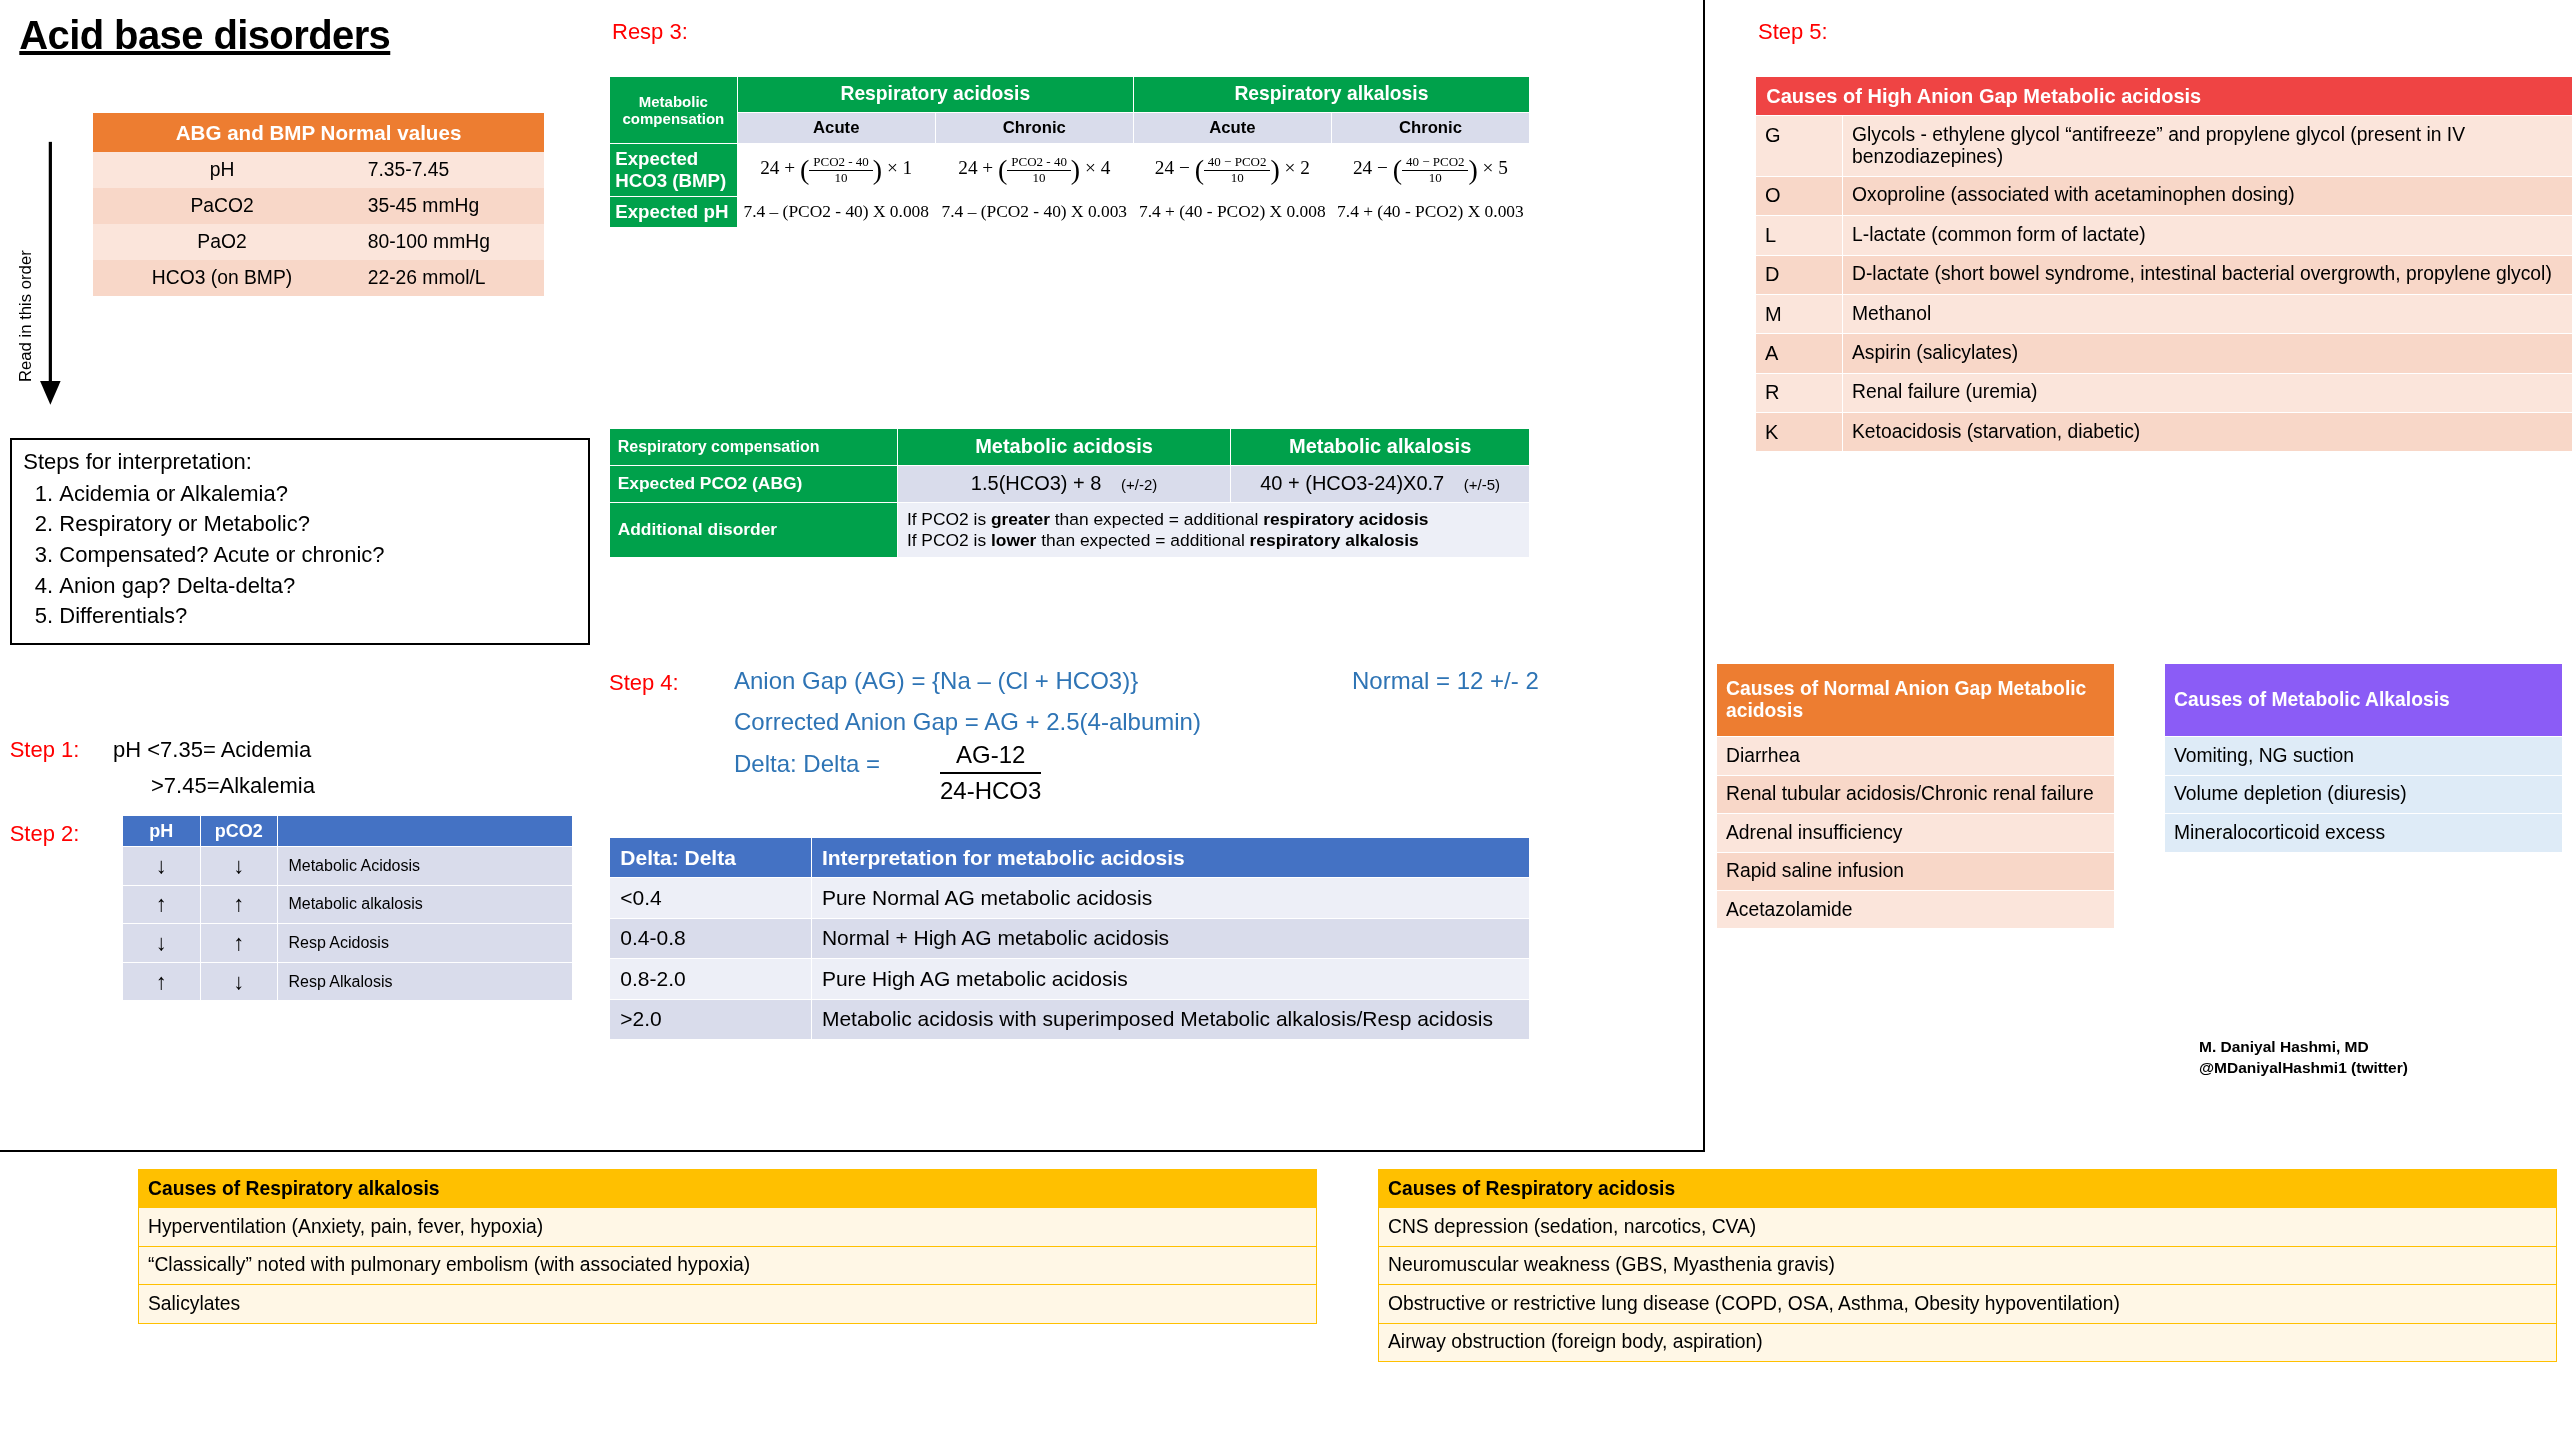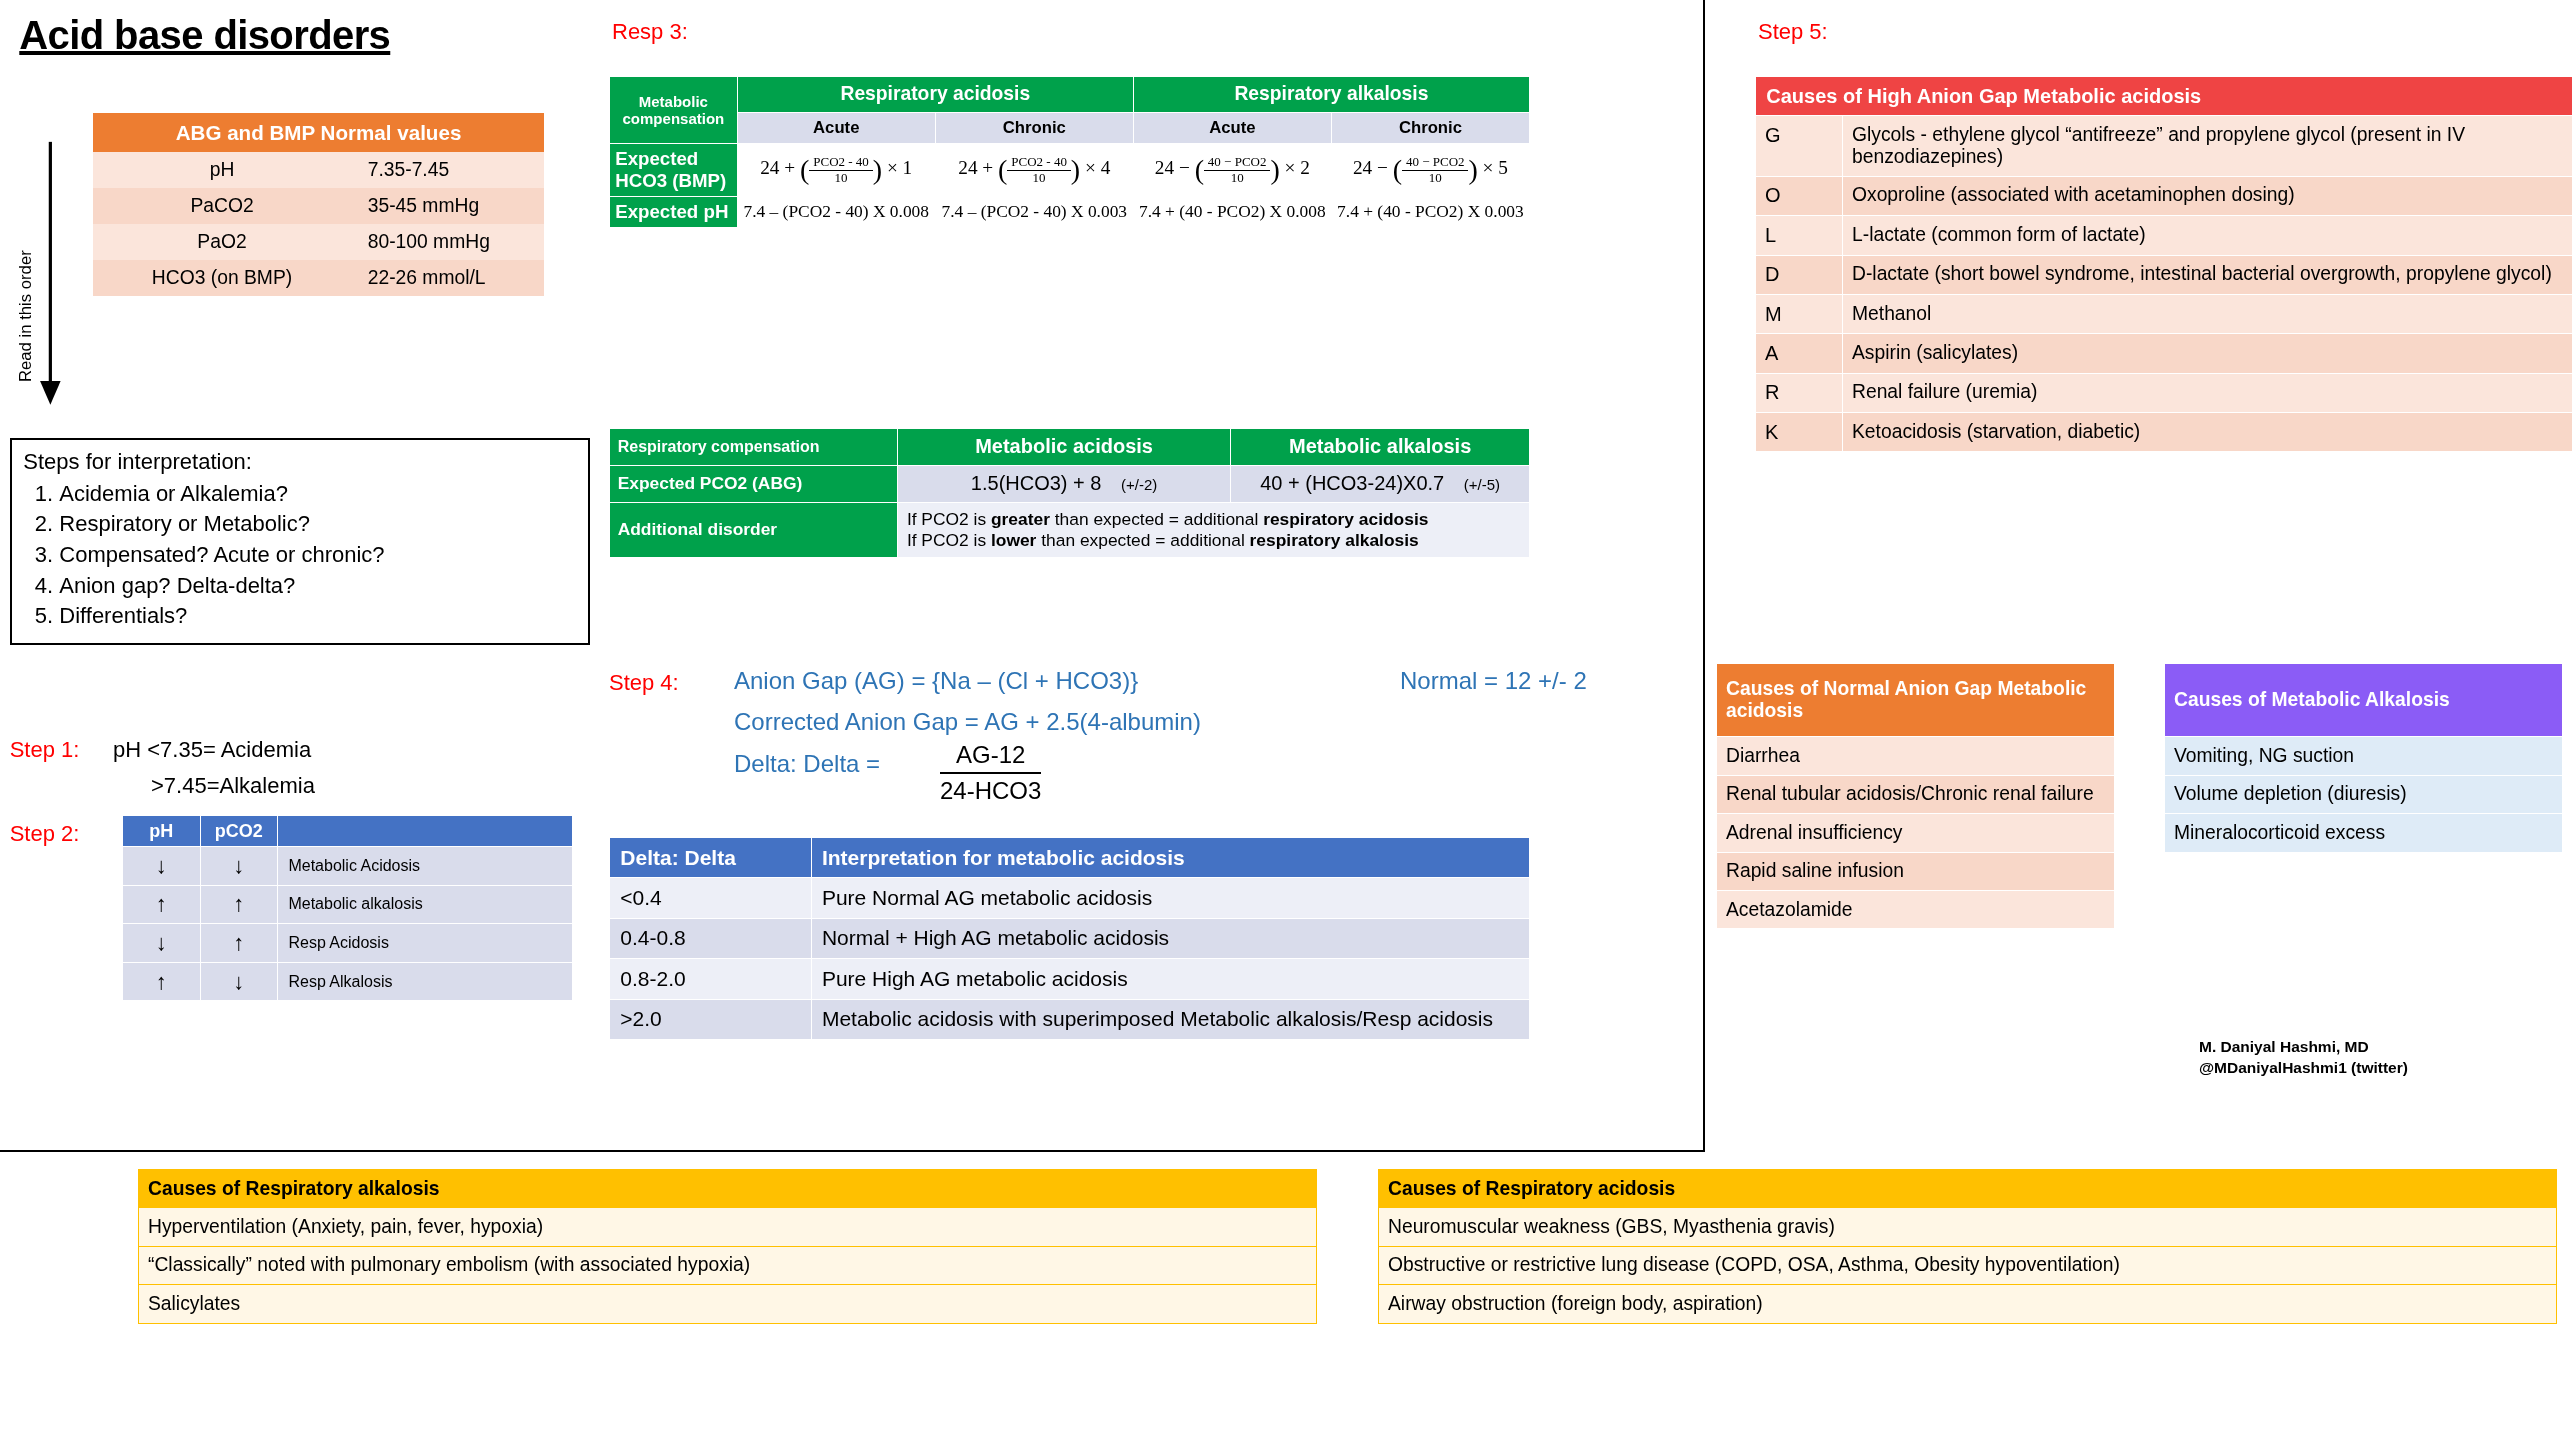--- a/index.html
+++ b/index.html
@@ -257,21 +257,21 @@
         <div>
           <span>If PCO2 is </span><b>lower</b><span> than expected = additional </span><b>respiratory alkalosis</b>
         </div>
       </td>
     </tr>
   </tbody>
     </table>
 
   <div class="abs redlbl" style="left:609px;top:670px;">Step 4:</div>
   <div class="abs eqblue" style="left:734px;top:667px;">Anion Gap (AG) = {Na – (Cl + HCO3)}</div>
-  <div class="abs eqblue" style="left:1352px;top:667px;margin-left:48px;">Normal = 12 +/- 2</div>
+  <div class="abs eqblue" style="left:1352px;top:667px;">Normal = 12 +/- 2</div>
   <div class="abs eqblue" style="left:734px;top:708px;">Corrected Anion Gap = AG + 2.5(4-albumin)</div>
   <div class="abs eqblue" style="left:734px;top:750px;">Delta: Delta =</div>
   <div class="abs" style="left:940px;top:741px;text-align:center;">
     <div style="font-size:24px;border-bottom:2.6px solid #000;padding:0 7.7px 2.6px 7.7px;">AG-12</div>
     <div style="font-size:24px;padding-top:3.9px;">24-HCO3</div>
   </div>
 
   <table class="dd abs" style="left:609px;top:837px;">
     <tbody>
         <tr>
@@ -399,20 +399,23 @@
         </tr>
   </tbody>
     </table>
 
   <table class="yel abs" style="left:1378px;top:1169px;">
     <tbody>
         <tr>
       <td class="hdr">Causes of Respiratory acidosis</td>
     </tr>
     <tr>
+          <td>CNS depression (sedation, narcotics, CVA)</td>
+        </tr>
+    <tr>
           <td>Neuromuscular weakness (GBS, Myasthenia gravis)</td>
         </tr>
     <tr>
           <td>Obstructive or restrictive lung disease (COPD, OSA, Asthma, Obesity hypoventilation)</td>
         </tr>
     <tr>
           <td>Airway obstruction (foreign body, aspiration)</td>
         </tr>
   </tbody>
     </table>

